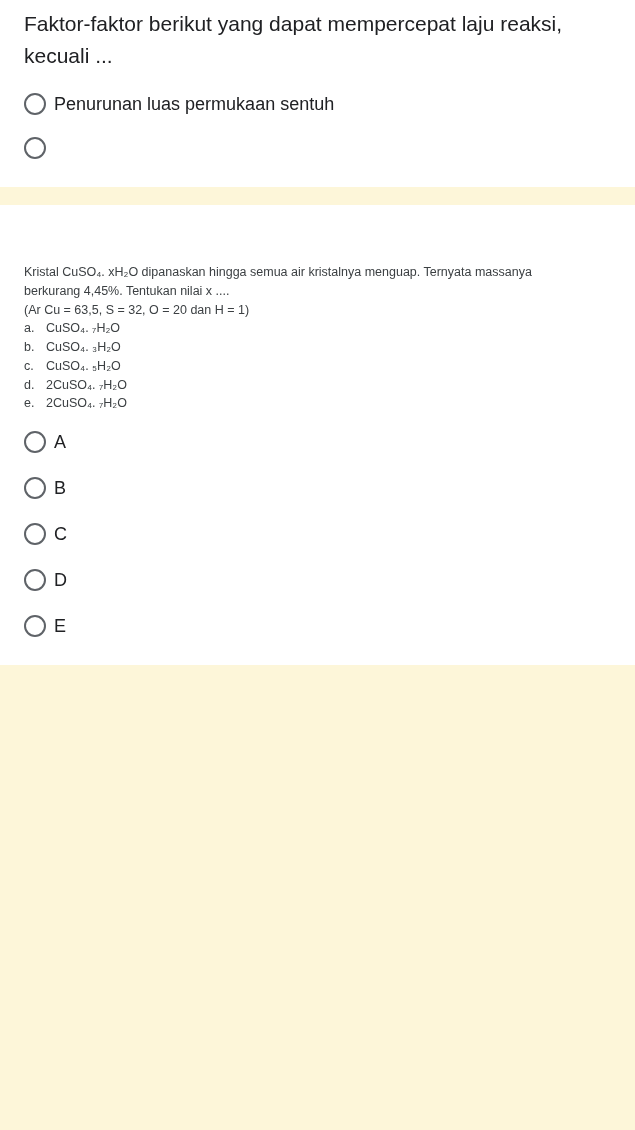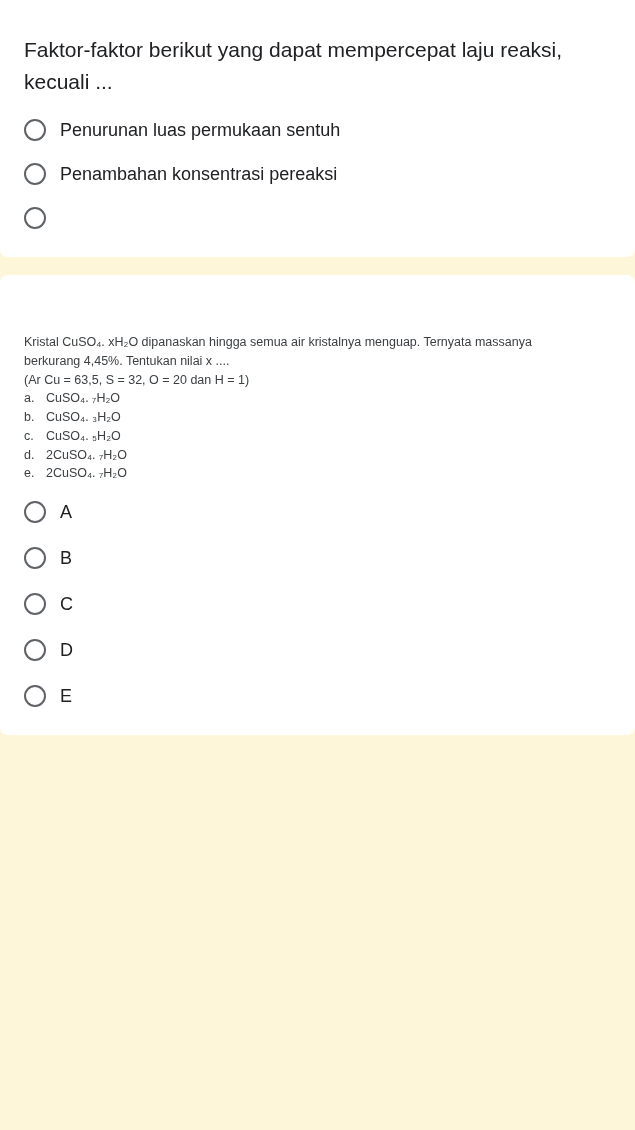--- a/index.html
+++ b/index.html
@@ -4,38 +4,37 @@
 <style>
   * { box-sizing: border-box; margin: 0; padding: 0; }
   body {
     font-family: Arial, 'Helvetica Neue', Helvetica, sans-serif;
     background: #fdf6d9;
     width: 635px;
     color: #202124;
   }
   .card {
     background: #ffffff;
-    border-radius: 8px;
+    border-radius: 0;
     margin: 0 0 18px 0;
     padding: 24px 24px 28px 24px;
   }
   .card1 { padding-top: 8px; border-top-left-radius: 0; border-top-right-radius: 0; }
   .question-title {
     font-size: 21px;
     line-height: 1.5;
     color: #202124;
     margin-bottom: 22px;
     font-weight: 400;
-    margin-top: 26px;
   }
   .options { display: flex; flex-direction: column; gap: 22px; }
   .option-row {
     display: flex;
     align-items: center;
-    gap: 14px;
+    gap: 8px;
     cursor: pointer;
   }
   .radio {
     width: 22px;
     height: 22px;
     border: 2px solid #5f6368;
     border-radius: 50%;
     flex-shrink: 0;
   }
   .option-label {
@@ -56,24 +55,20 @@
 </style>
 </head>
 <body>
 
 <div class="card card1">
   <div class="question-title">Faktor-faktor berikut yang dapat mempercepat laju reaksi, kecuali ...</div>
   <div class="options">
     <div class="option-row">
       <div class="radio"></div>
       <div class="option-label">Penurunan luas permukaan sentuh</div>
-    </div>
-    <div class="option-row">
-      <div class="radio"></div>
-      <div class="option-label">Penambahan konsentrasi pereaksi</div>
     </div>
     <div class="option-row">
       <div class="radio"></div>
     </div>
   </div>
 </div>
 
 <div class="card">
   <div class="q2-text">
     <div>Kristal CuSO₄. xH₂O dipanaskan hingga semua air kristalnya menguap. Ternyata massanya</div>

